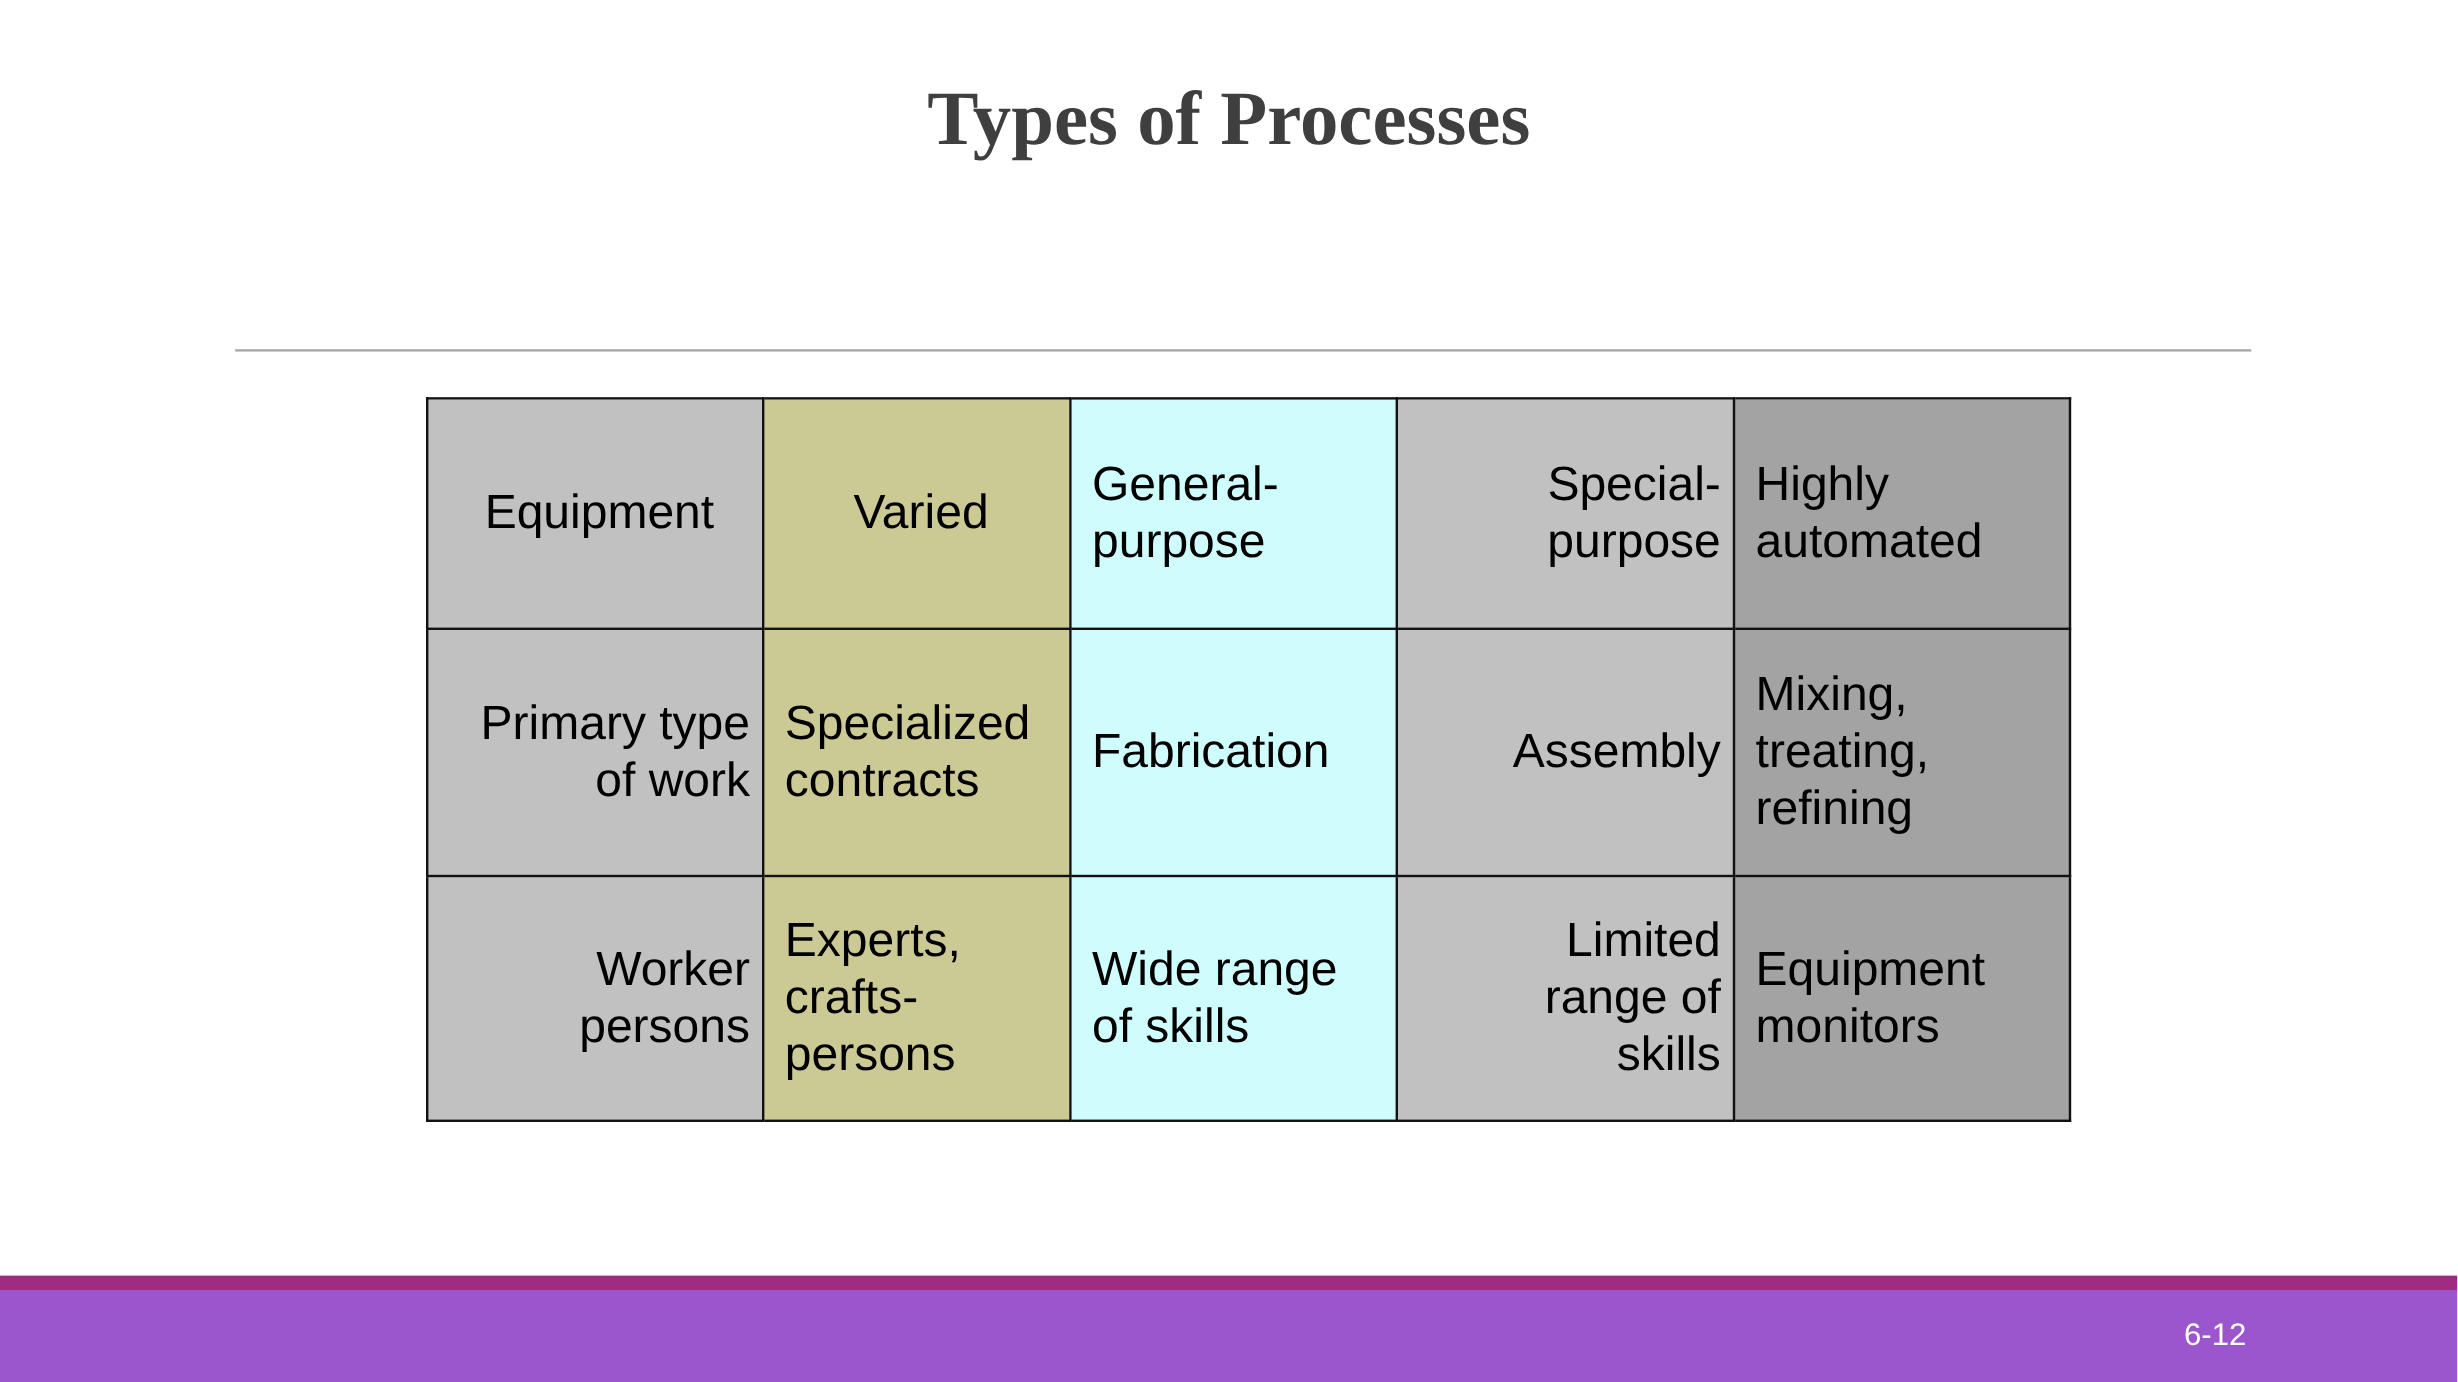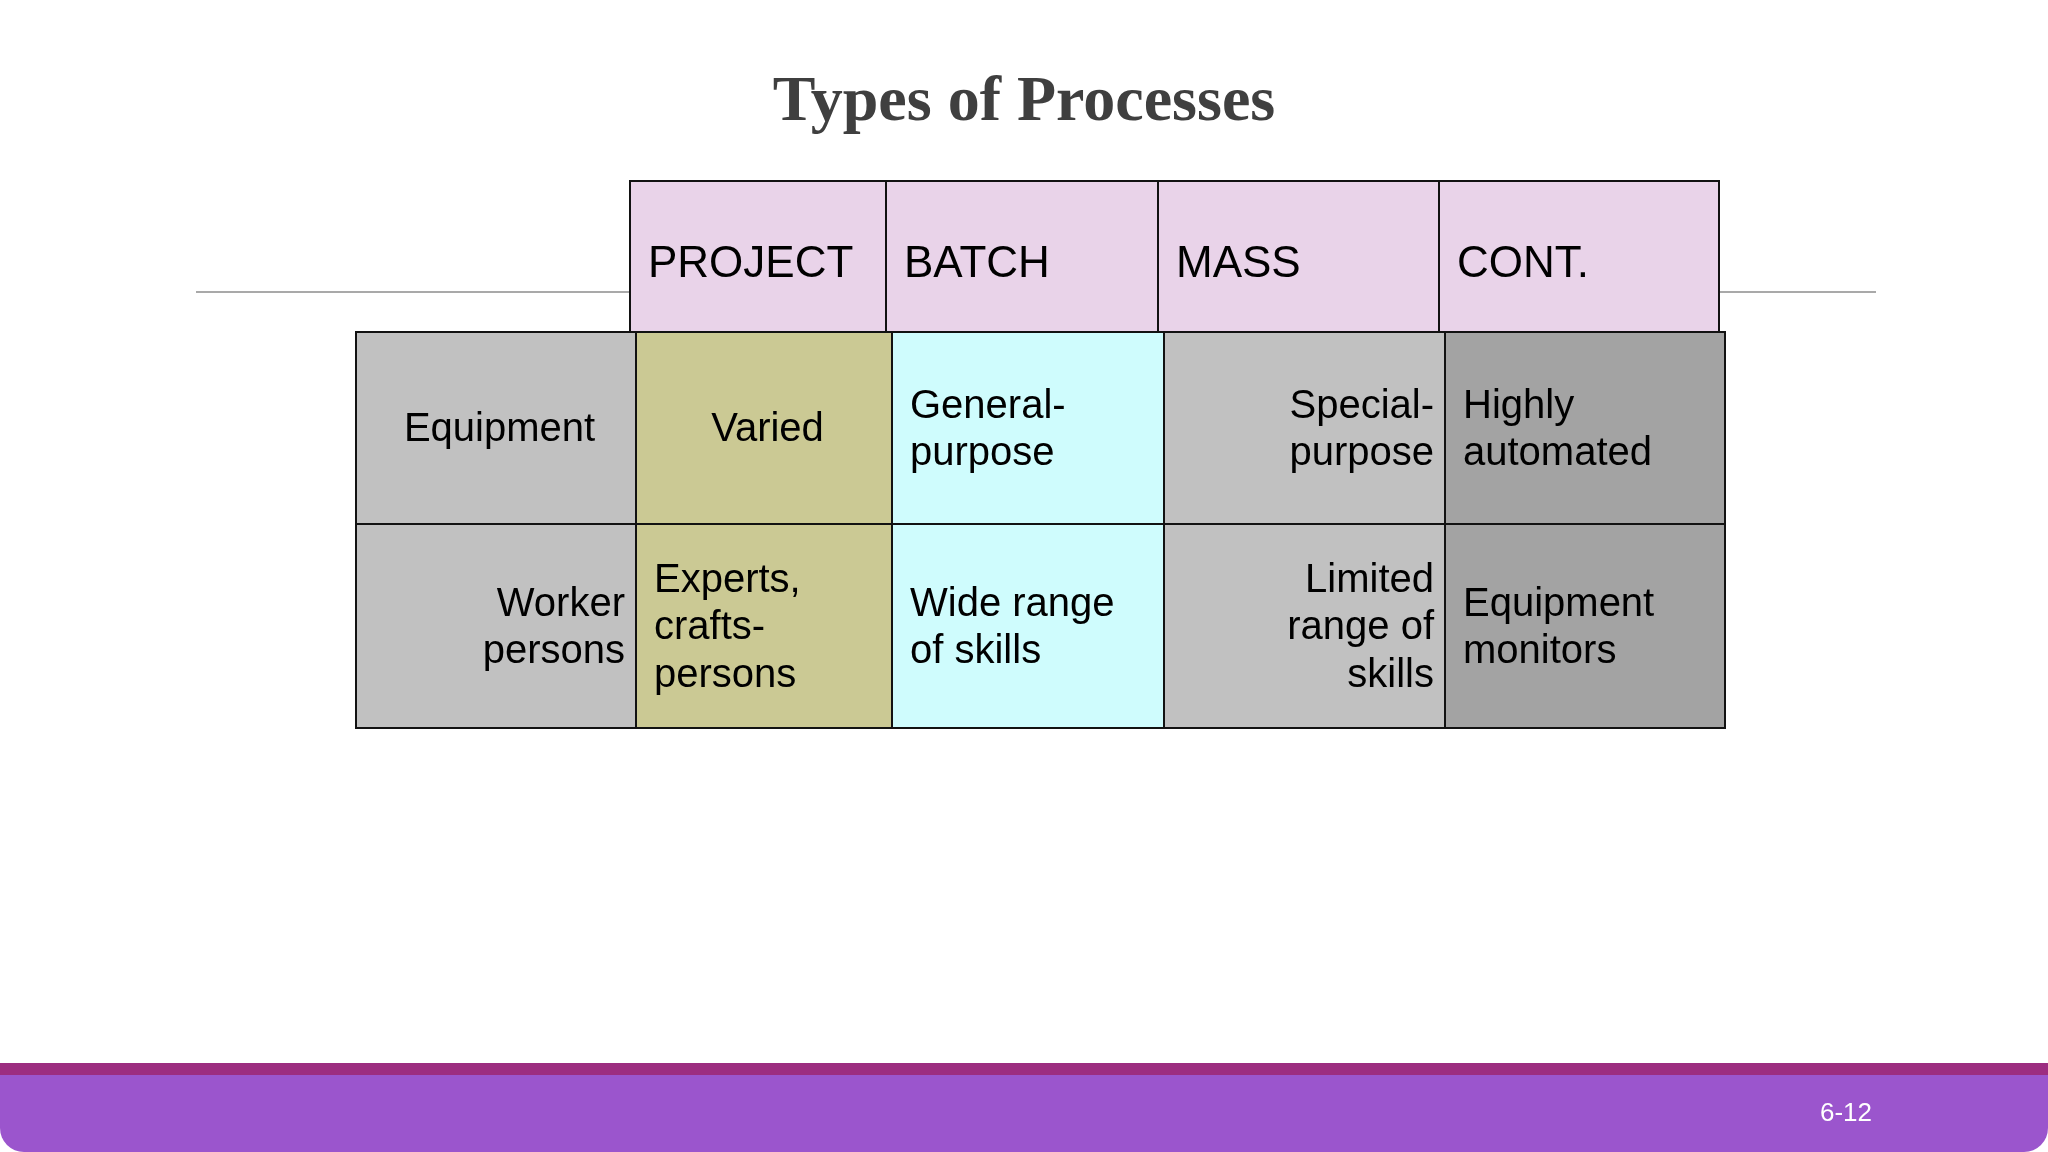--- a/index.html
+++ b/index.html
@@ -1,20 +1,19 @@
 <!DOCTYPE html>
 <html><head>
 <meta charset="utf-8">
 <style>
   html,body { margin:0; padding:0; background:#ffffff; }
   #slide {
     position:relative; width:2048px; height:1152px;
     background:#ffffff; overflow:hidden;
     font-family:"Liberation Sans", sans-serif;
-    border-radius:24px;
   }
   
   #slide-title {
     position:absolute; top:62px; left:0; width:2048px;
     text-align:center;
     font-family:"Liberation Serif", serif;
     font-weight:bold; font-size:64px; color:#3f3f3f;
     letter-spacing:0px;
   }
   
@@ -56,55 +55,50 @@
 </style>
 </head>
 <body>
 
 <div id="slide">
 
   <div id="slide-title">Types of Processes</div>
 
   <div id="divider-line"></div>
 
-  <table id="header-table" class="tbl">
-    <colgroup>
-      <col style="width:256px">
-        <col style="width:272px">
-        <col style="width:281px">
-        <col style="width:280px">
-    </colgroup>
-    <tbody>
-        <tr>
-      <td>PROJECT</td>
-      <td>BATCH</td>
-      <td>MASS</td>
-      <td>CONT.</td>
-    </tr>
-  </tbody>
-    </table>
 
   <table id="body-table" class="tbl">
     <colgroup>
       <col style="width:280px">
         <col style="width:256px">
         <col style="width:272px">
         <col style="width:281px">
         <col style="width:280px">
     </colgroup>
     <tbody>
         <tr style="height:192px">
       <td class="bg-gray center">Equipment</td>
       <td class="bg-olive center">Varied</td>
       <td class="bg-cyan">General-
 purpose</td>
       <td class="bg-gray">Special-
 purpose</td>
       <td class="bg-tan">Highly
 automated</td>
+    </tr>
+    <tr style="height:206px">
+      <td class="bg-gray">Primary type
+of work</td>
+      <td class="bg-olive">Specialized
+contracts</td>
+      <td class="bg-cyan">Fabrication</td>
+      <td class="bg-gray">Assembly</td>
+      <td class="bg-tan">Mixing,
+treating,
+refining</td>
     </tr>
     <tr style="height:204px">
       <td class="bg-gray">Worker persons</td>
       <td class="bg-olive">Experts,
 crafts-
 persons</td>
       <td class="bg-cyan">Wide range
 of skills</td>
       <td class="bg-gray">Limited
 range of

